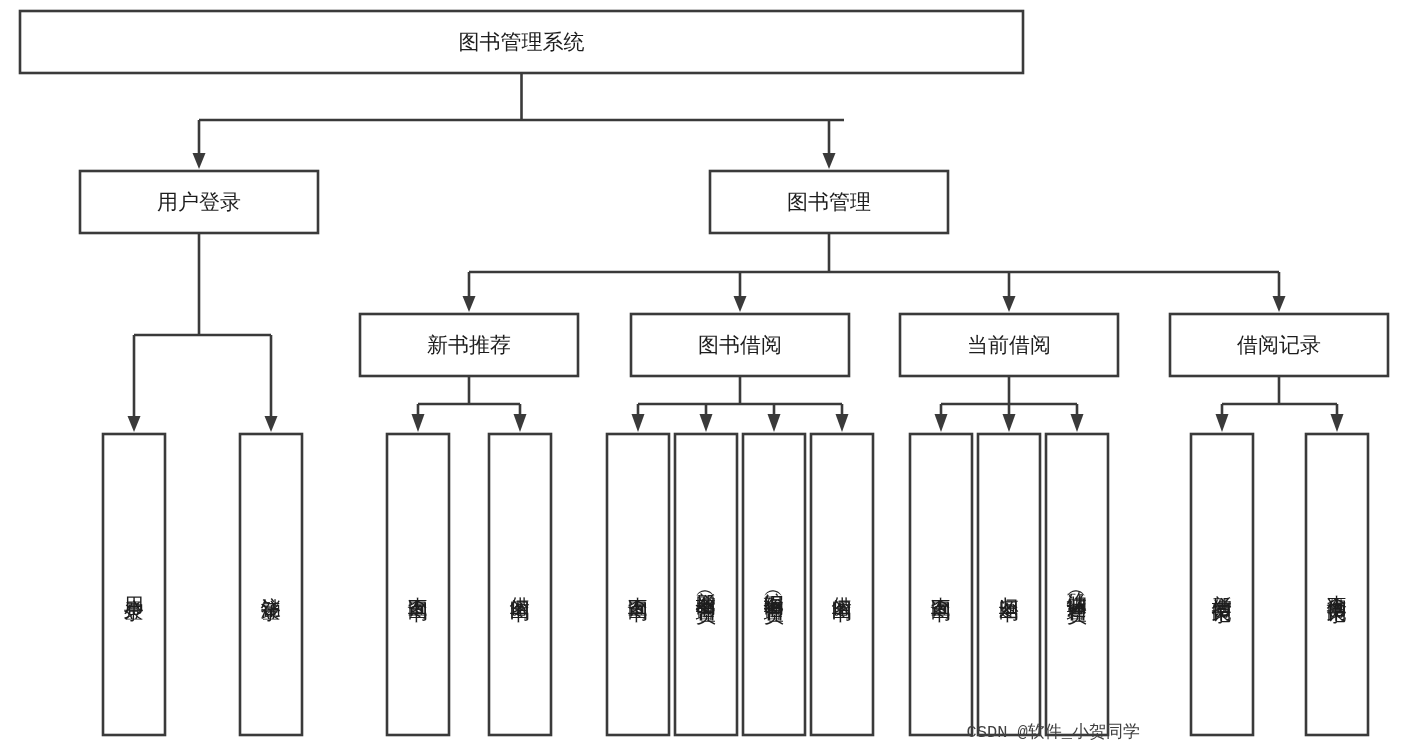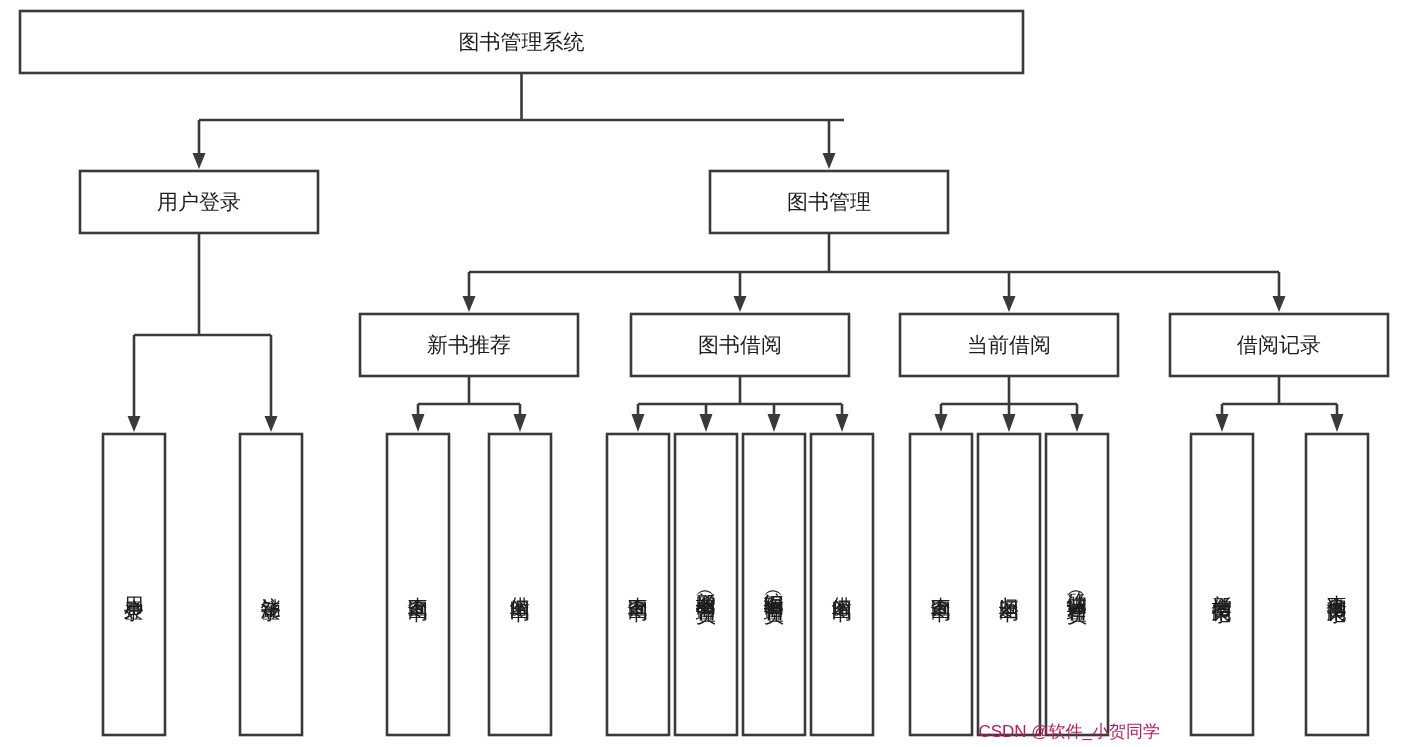--- a/index.html
+++ b/index.html
@@ -12,21 +12,20 @@
     width: 1405px;
     height: 747px;
     overflow: hidden;
     font-family: "DejaVu Sans", "Liberation Sans", sans-serif;
   }
   #diagram-root {
     position: relative;
     width: 1156px;
     height: 747px;
     background: #ffffff;
-    padding-left: 12px;
   }
   svg#tree-svg {
     position: absolute;
     left: 0;
     top: 0;
     width: 1405px;
     height: 747px;
   }
   .node-box {
     fill: #ffffff;
@@ -61,25 +60,25 @@
     letter-spacing: 2px;
     display: flex;
     align-items: center;
     justify-content: center;
     text-align: center;
     white-space: nowrap;
     user-select: none;
   }
   .watermark {
     position: absolute;
-    right: 8px;
+    right: 16px;
     bottom: 4px;
-    font-family: Liberation Sans, sans-serif;
+    font-family: Liberation Mono, monospace;
     font-size: 17px;
-    color: #be185d;
+    color: #404040;
     white-space: nowrap;
     pointer-events: none;
   }
 </style>
 </head>
 <body>
 
 <div id="diagram-root">
 
   <svg id="tree-svg" viewBox="0 0 1405 747">

